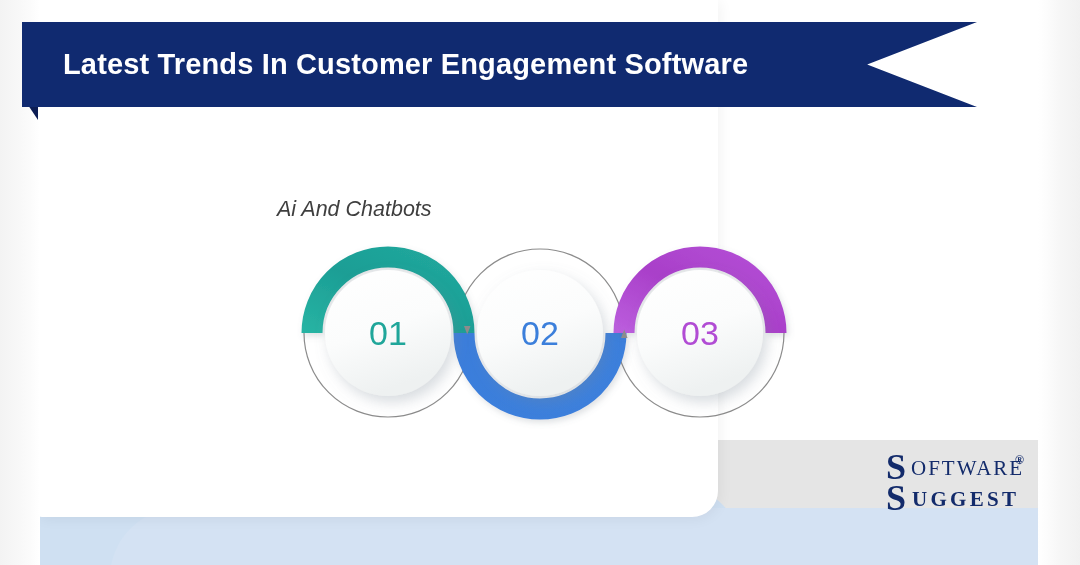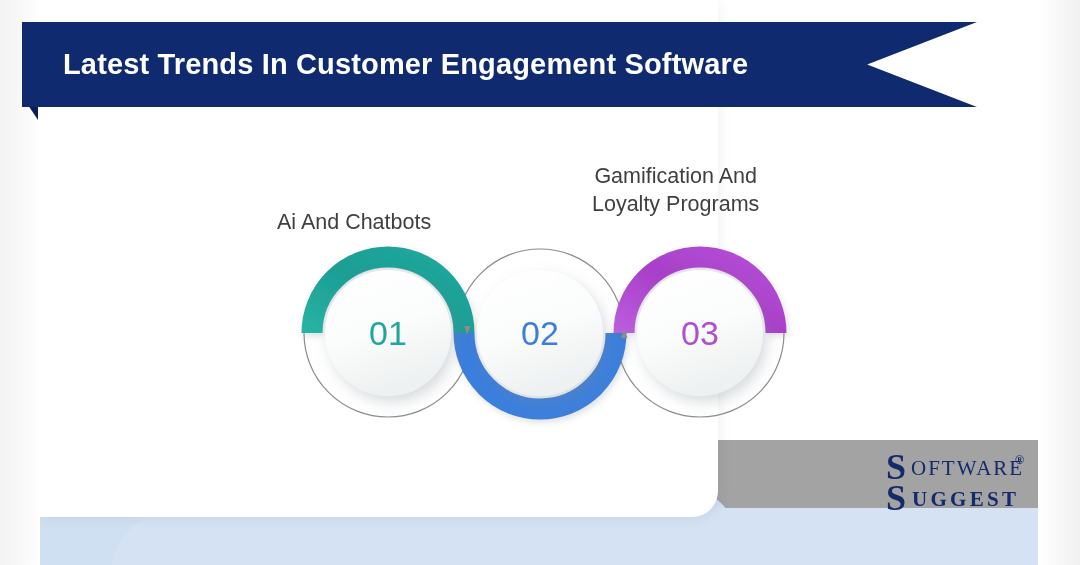--- a/index.html
+++ b/index.html
@@ -6,21 +6,21 @@
   html,body { width:1080px; height:565px; overflow:hidden; }
   body {
     font-family:"Liberation Sans", sans-serif;
     background:#ffffff;
     position:relative;
   }
 
   
   #stage {
     position:absolute; left:0; top:0; width:1080px; height:565px;
-    background:#a3a3a3;
+    background:#e5e5e5;
     overflow:hidden;
   }
   .bg-strip-left {
     position:absolute; left:0; top:0; width:40px; height:565px;
     background:linear-gradient(to right,#f3f3f3 0%,#f7f7f7 40%,#fbfbfb 75%,#ffffff 100%);
   }
   .bg-strip-right {
     position:absolute; right:0; top:0; width:42px; height:565px;
     background:linear-gradient(to left,#f1f1f1 0%,#f6f6f6 45%,#fcfcfc 80%,#ffffff 100%);
   }
@@ -88,21 +88,21 @@
   .process svg { display:block; }
 
   .lbl {
     position:absolute;
     color:#3f3f3f;
     font-size:21.5px;
     line-height:28px;
     white-space:pre;
     text-align:center;
   }
-  #label-1 { left:277px; top:208px; }
+  #label-1 { left:277px; top:195px;font-style:italic; }
   #label-2 { left:413px; top:444px; }
   #label-3 { left:592px; top:162px; }
 
   
   .logo {
     position:absolute;
     left:886px; top:452px;
     color:#132b6b;
     font-family:"Liberation Serif", serif;
     line-height:1;
@@ -206,22 +206,20 @@
       <path d="M 464 186 L 470.5 186 L 467.25 194.5 Z" fill="#8c8c8c"></path>
       <path d="M 621 198 L 627.5 198 L 624.25 189.5 Z" fill="#8c8c8c"></path>
 
       <text x="388" y="193" text-anchor="middle" dominant-baseline="central" font-family="Liberation Sans, sans-serif" font-size="34" fill="#20A69A">01</text>
       <text x="540" y="193" text-anchor="middle" dominant-baseline="central" font-family="Liberation Sans, sans-serif" font-size="34" fill="#3B7FDB">02</text>
       <text x="700" y="193" text-anchor="middle" dominant-baseline="central" font-family="Liberation Sans, sans-serif" font-size="34" fill="#B14CD4">03</text>
     </svg>
   </div>
 
   <div class="lbl" id="label-1">Ai And Chatbots</div>
-  <div class="lbl" id="label-3">Gamification And
-Loyalty Programs</div>
 
   <div class="logo">
     <span class="row1">
       <span class="big">S</span>
       <span class="rest1">OFTWARE</span>
       <span class="reg">®</span>
     </span>
     <span class="row2">
       <span class="big2">S</span>
       <span class="rest2">UGGEST</span>

